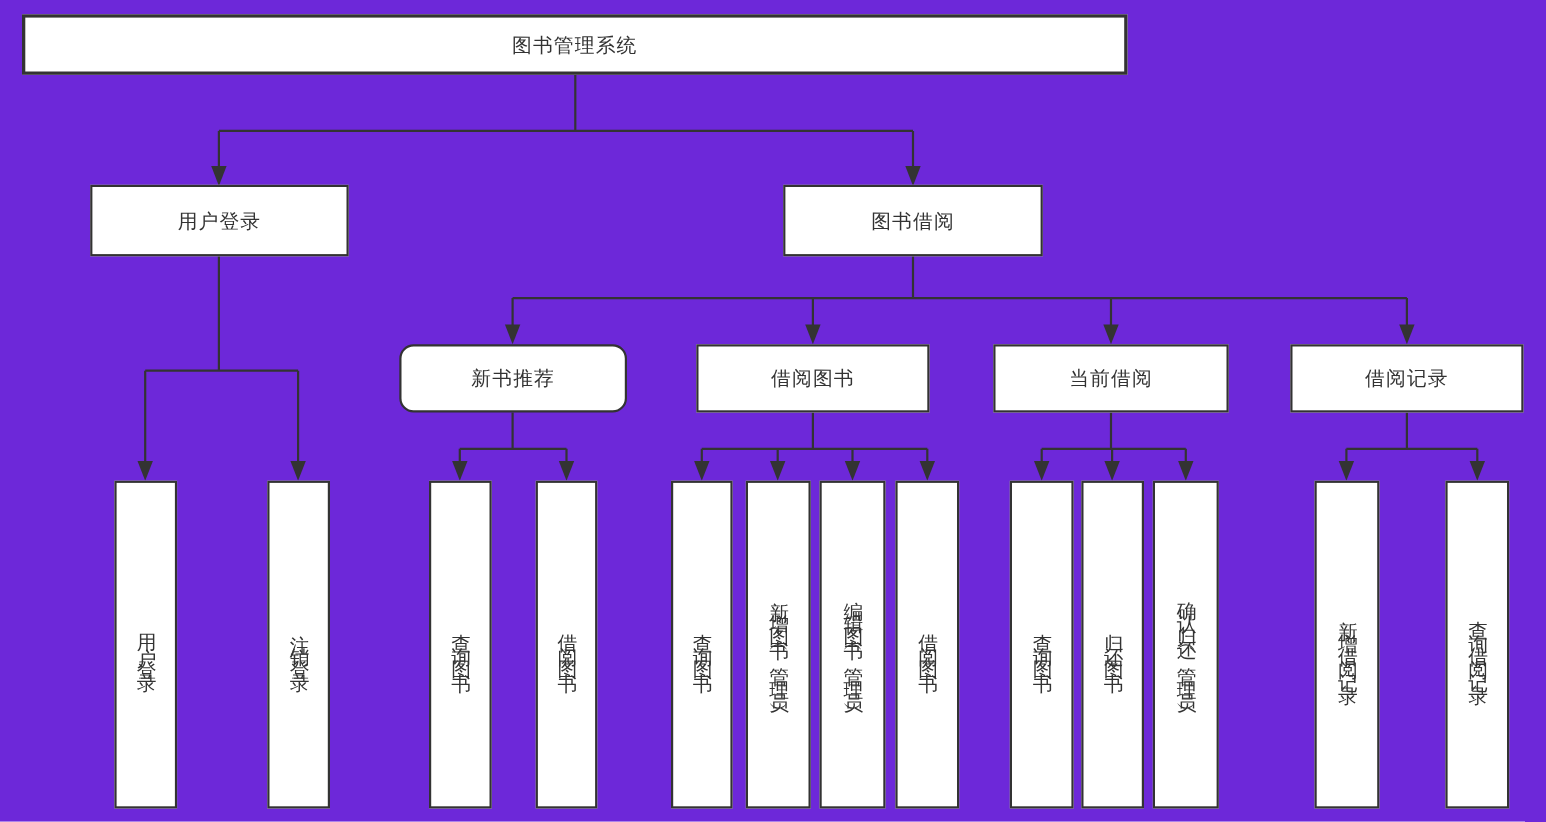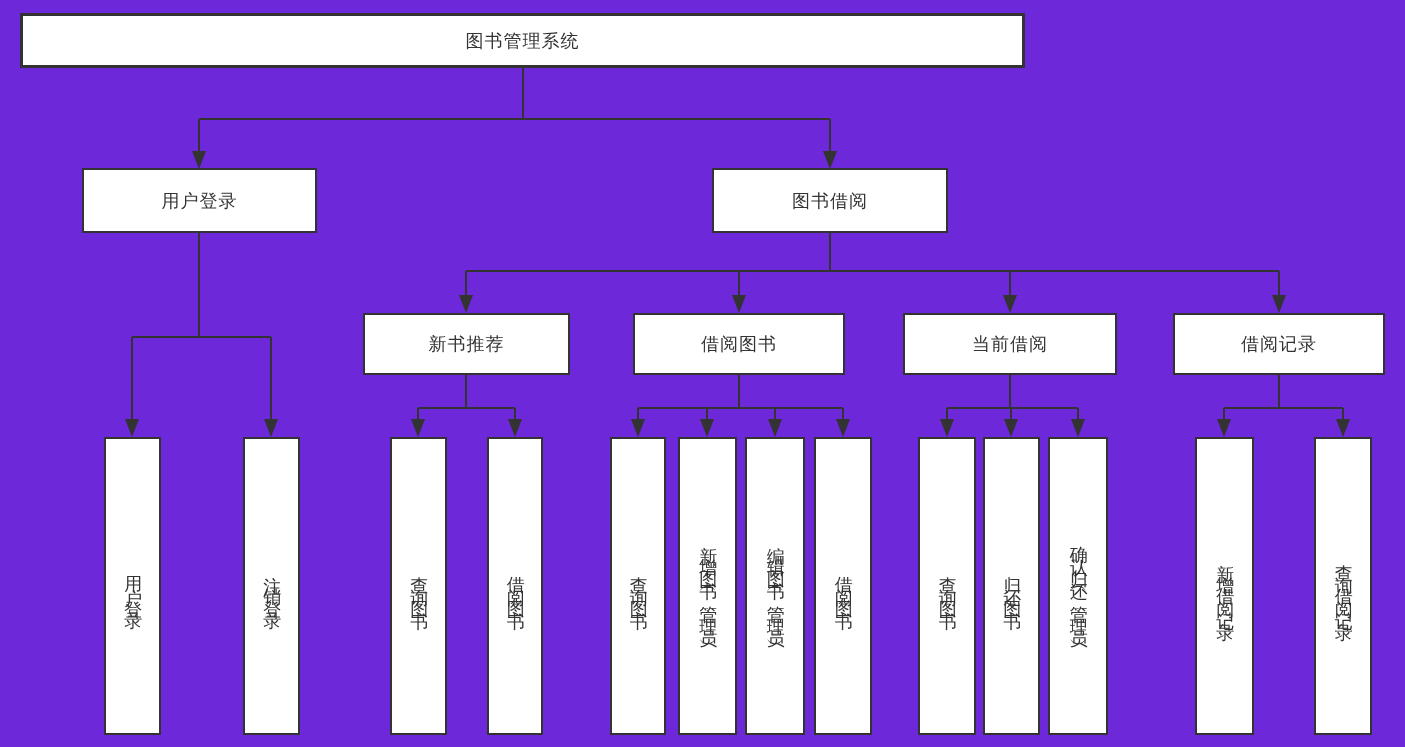--- a/index.html
+++ b/index.html
@@ -117,21 +117,21 @@
     <span class="hlabel">图书管理系统</span>
   </div>
 
   <div class="node" style="left:82px; top:168px; width:235px; height:65px;">
     <span class="hlabel">用户登录</span>
   </div>
   <div class="node" style="left:712px; top:168px; width:236px; height:65px;">
     <span class="hlabel">图书借阅</span>
   </div>
 
-  <div class="node" style="left:363px; top:313px; width:207px; height:62px;">
+  <div class="node" style="left:363px; top:313px; width:207px; height:62px;border-radius:13px;">
     <span class="hlabel">新书推荐</span>
   </div>
   <div class="node" style="left:633px; top:313px; width:212px; height:62px;">
     <span class="hlabel">借阅图书</span>
   </div>
   <div class="node" style="left:1173px; top:313px; width:212px; height:62px;">
     <span class="hlabel">借阅记录</span>
   </div>
   <div class="node" style="left:903px; top:313px; width:214px; height:62px;">
     <span class="hlabel">当前借阅</span>

